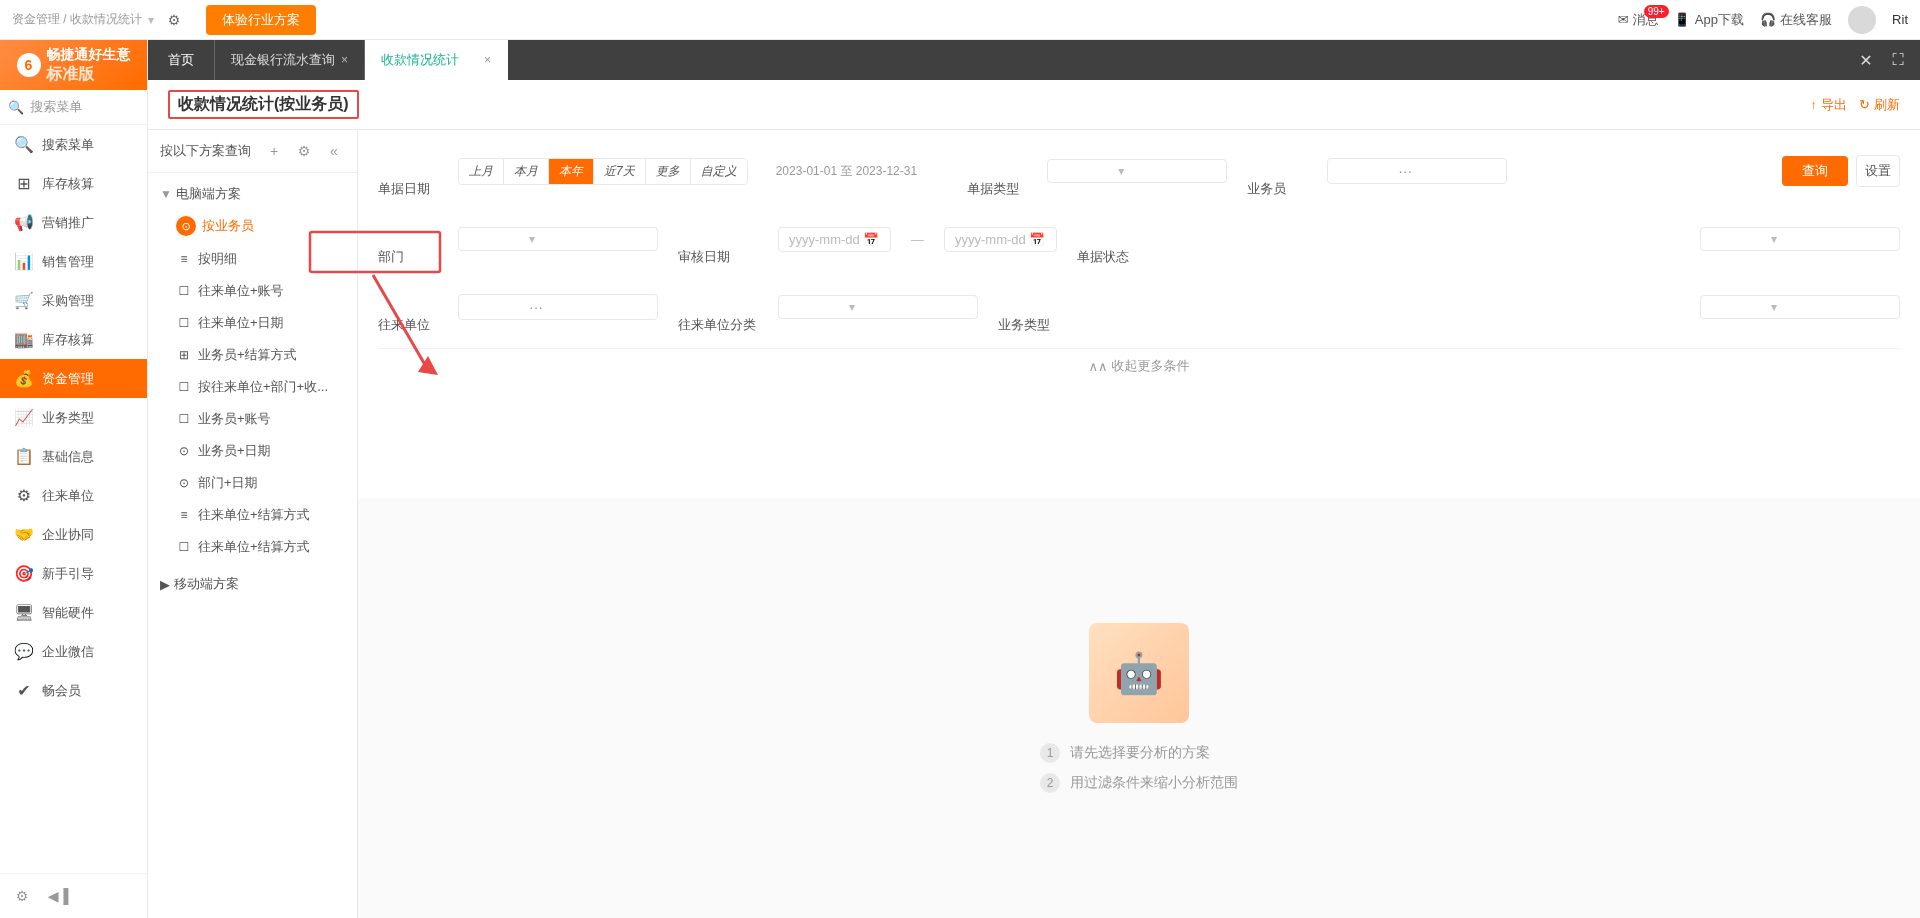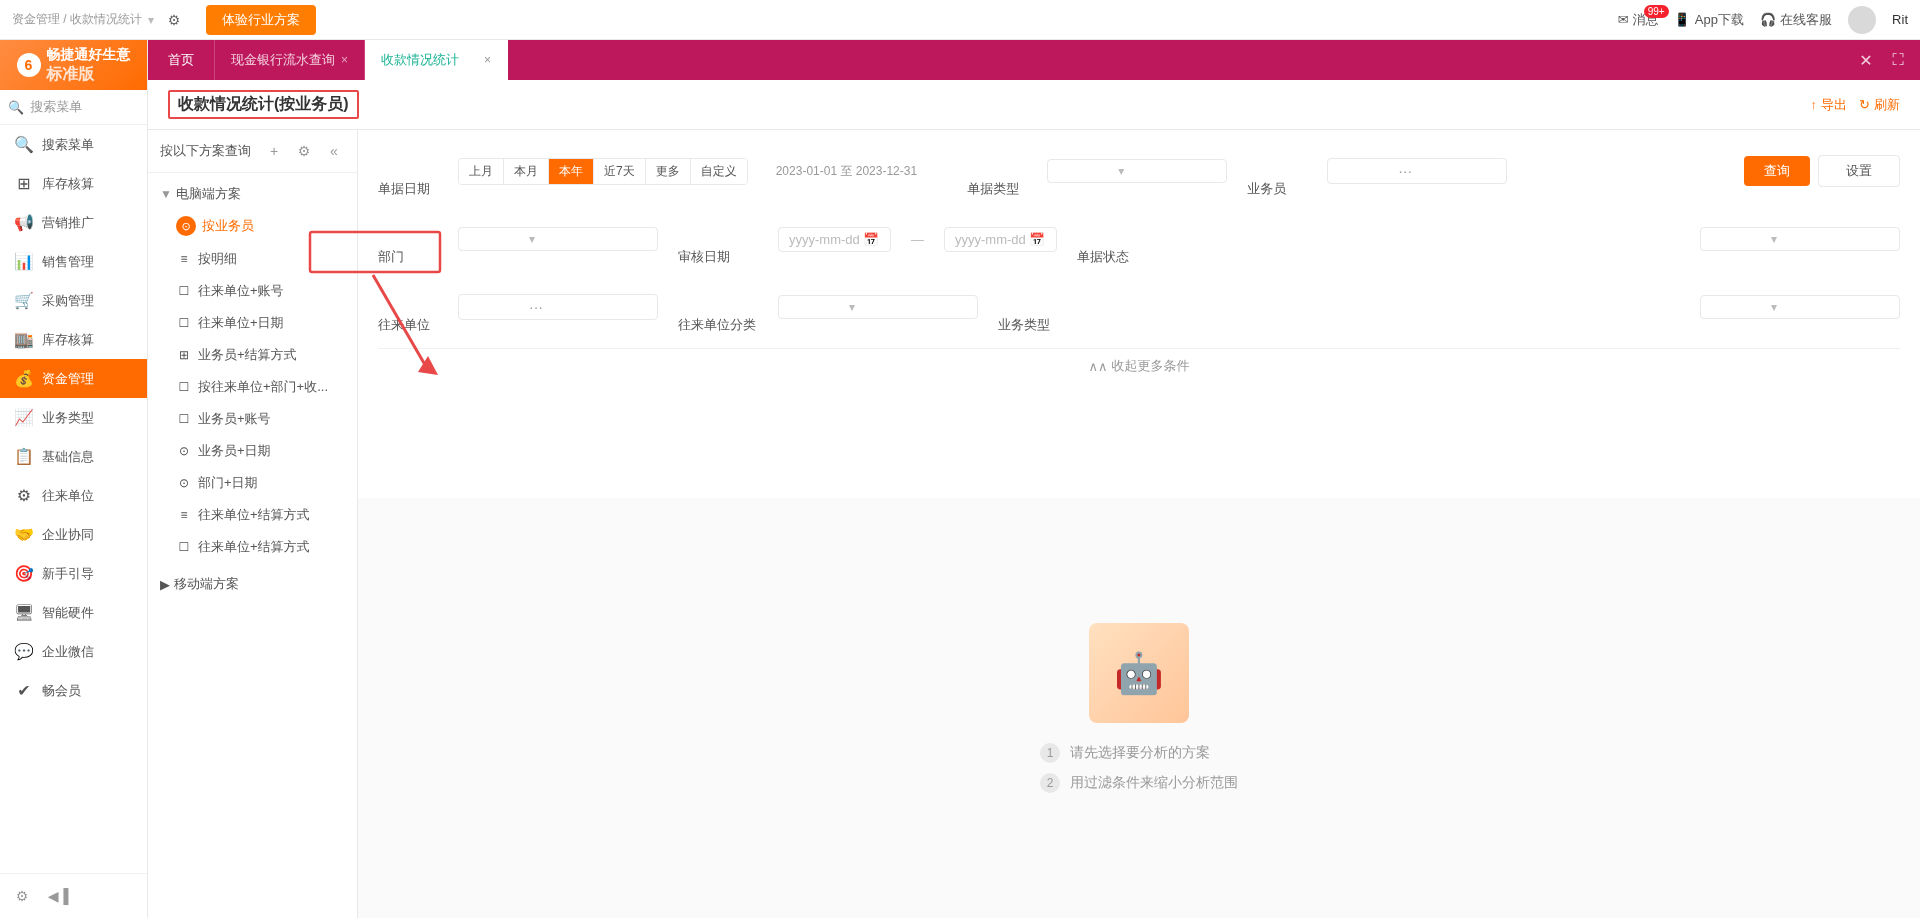--- a/index.html
+++ b/index.html
@@ -160,21 +160,21 @@
     .main-content {
       flex: 1;
       display: flex;
       flex-direction: column;
       overflow: hidden;
     }
 
     
     .tab-bar {
       height: 40px;
-      background: #be185d;
+      background: #404040;
       display: flex;
       align-items: stretch;
       flex-shrink: 0;
     }
     .tab-item {
       display: flex;
       align-items: center;
       padding: 0 16px;
       cursor: pointer;
       color: rgba(255,255,255,0.8);
@@ -359,20 +359,21 @@
       border-radius: 4px;
       overflow: hidden;
     }
     .date-tab {
       padding: 4px 10px;
       cursor: pointer;
       font-size: 12px;
       color: #555;
       border-right: 1px solid #e8e8e8;
       background: #fff;
+      font-style: italic;
     }
     .date-tab:last-child { border-right: none; }
     .date-tab.active {
       background: #ff6b00;
       color: #fff;
     }
     .date-range-text {
       font-size: 12px;
       color: #999;
       margin-left: 8px;
@@ -415,21 +416,21 @@
       border-radius: 4px;
       padding: 6px 20px;
       font-size: 13px;
       cursor: pointer;
     }
     .settings-btn {
       background: #fff;
       color: #555;
       border: 1px solid #e8e8e8;
       border-radius: 4px;
-      padding: 6px 27px;
+      padding: 6px 8px;
       font-size: 13px;
       cursor: pointer;
     }
     .more-icon-btn {
       color: #999;
       cursor: pointer;
       font-size: 14px;
     }
     .collapse-btn {
       display: flex;

